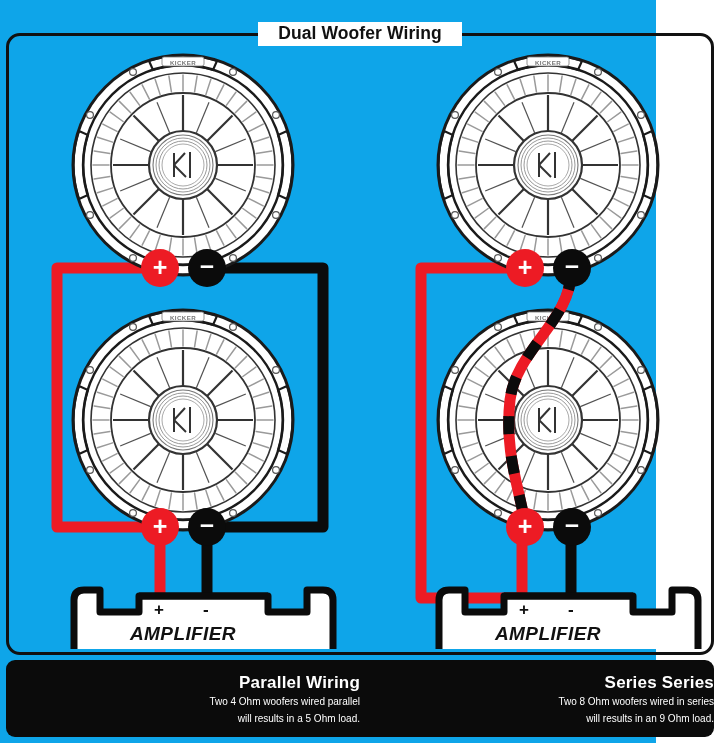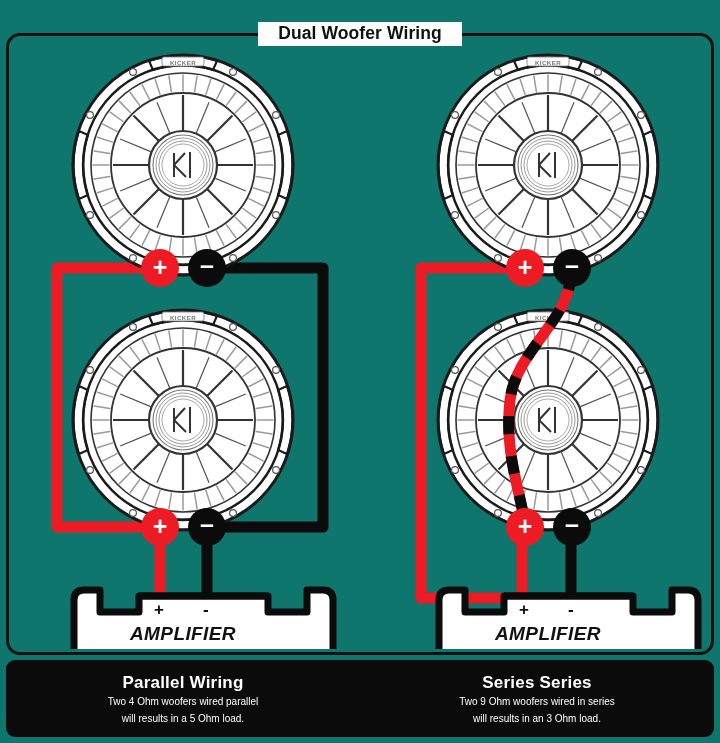--- a/index.html
+++ b/index.html
@@ -2,21 +2,21 @@
 <html><head>
 <meta charset="utf-8">
 <style>
   html,body{margin:0;padding:0;background:#ffffff;}
   body{
     width:720px;height:743px;
     font-family:"Liberation Sans",sans-serif;
     -webkit-font-smoothing:antialiased;
     position:relative;overflow:hidden;
   }
-  #stage{position:absolute;left:0;top:0;width:720px;height:743px;background:#0f766e;}
+  #stage{position:absolute;left:0;top:0;width:656px;height:743px;background:#0ea5e9;}
 
   
   .frame{
     position:absolute;left:6px;top:33px;width:708px;height:622px;
     border:3px solid #111;border-radius:14px;box-sizing:border-box;
     background:transparent;
   }
   
   .title-gap{
     position:absolute;left:258px;top:22px;width:204px;height:24px;background:#fff;
@@ -28,21 +28,21 @@
     white-space:nowrap;
   }
 
   
   .banner{
     position:absolute;left:6px;top:660px;width:708px;height:77px;
     background:#0b0b0b;border-radius:9px;
     display:flex;
   }
   .banner-col{
-    flex:1 1 50%;display:flex;flex-direction:column;align-items:center;
+    flex:1 1 50%;display:flex;flex-direction:column;align-items:flex-end;
     justify-content:center;color:#fff;text-align:center;padding-top:2px;
   }
   .banner-title{font-size:17px;font-weight:bold;letter-spacing:.2px;line-height:21px;}
   .banner-sub{font-size:10px;line-height:17px;font-weight:400;}
 
   
   svg.layer{position:absolute;left:0;top:0;width:720px;height:743px;}
 
   
   .term{position:absolute;width:38px;height:38px;border-radius:50%;
@@ -262,18 +262,18 @@
   <div class="amp-word" style="left:495px;top:623px;">AMPLIFIER</div>
 
   <div class="banner">
     <div class="banner-col">
       <div class="banner-title">Parallel Wiring</div>
       <div class="banner-sub">Two 4 Ohm woofers wired parallel</div>
       <div class="banner-sub">will results in a 5 Ohm load.</div>
     </div>
     <div class="banner-col">
       <div class="banner-title">Series Series</div>
-      <div class="banner-sub">Two 9 Ohm woofers wired in series</div>
-      <div class="banner-sub">will results in an 3 Ohm load.</div>
+      <div class="banner-sub">Two 8 Ohm woofers wired in series</div>
+      <div class="banner-sub">will results in an 9 Ohm load.</div>
     </div>
   </div>
 
 </div>
 
 </body></html>

